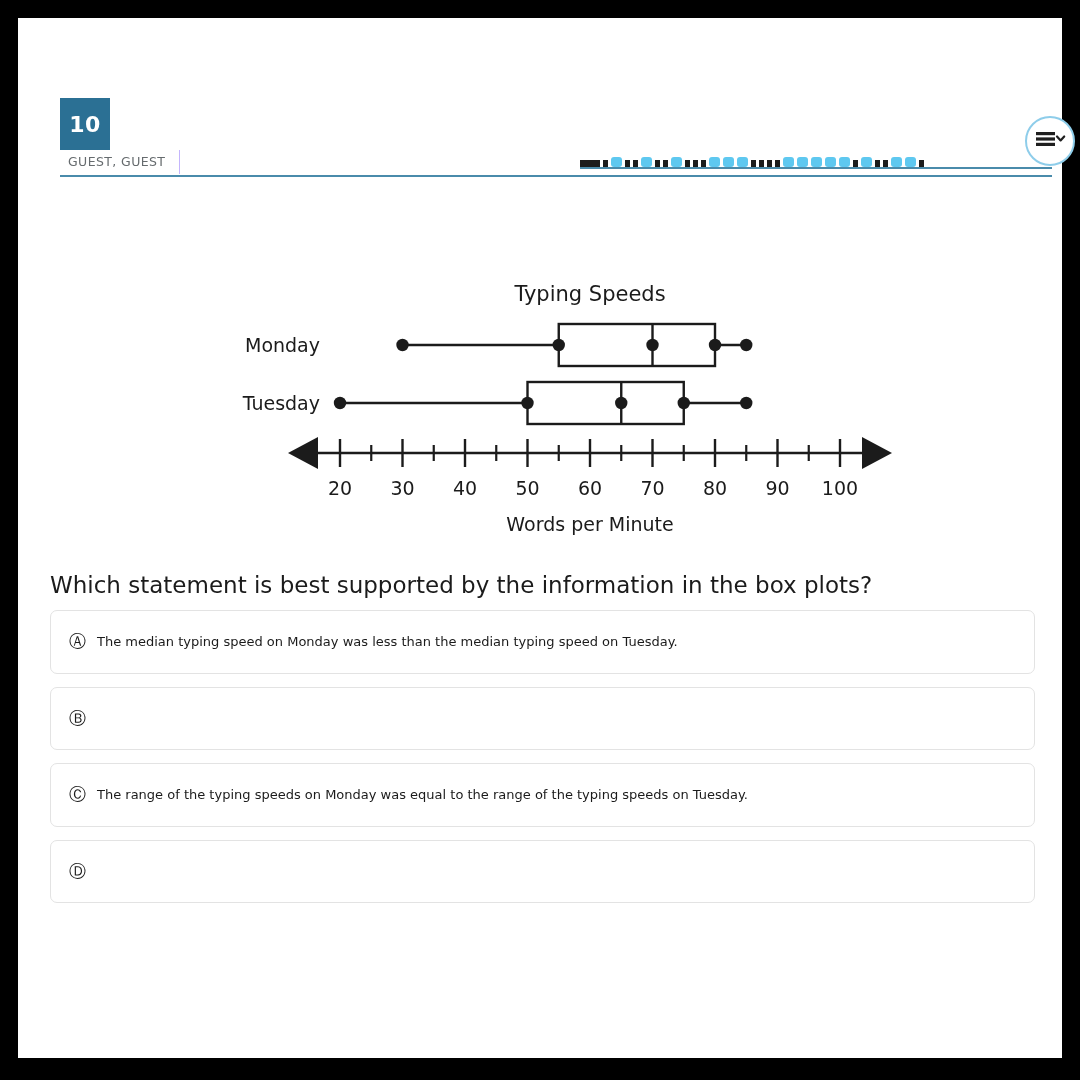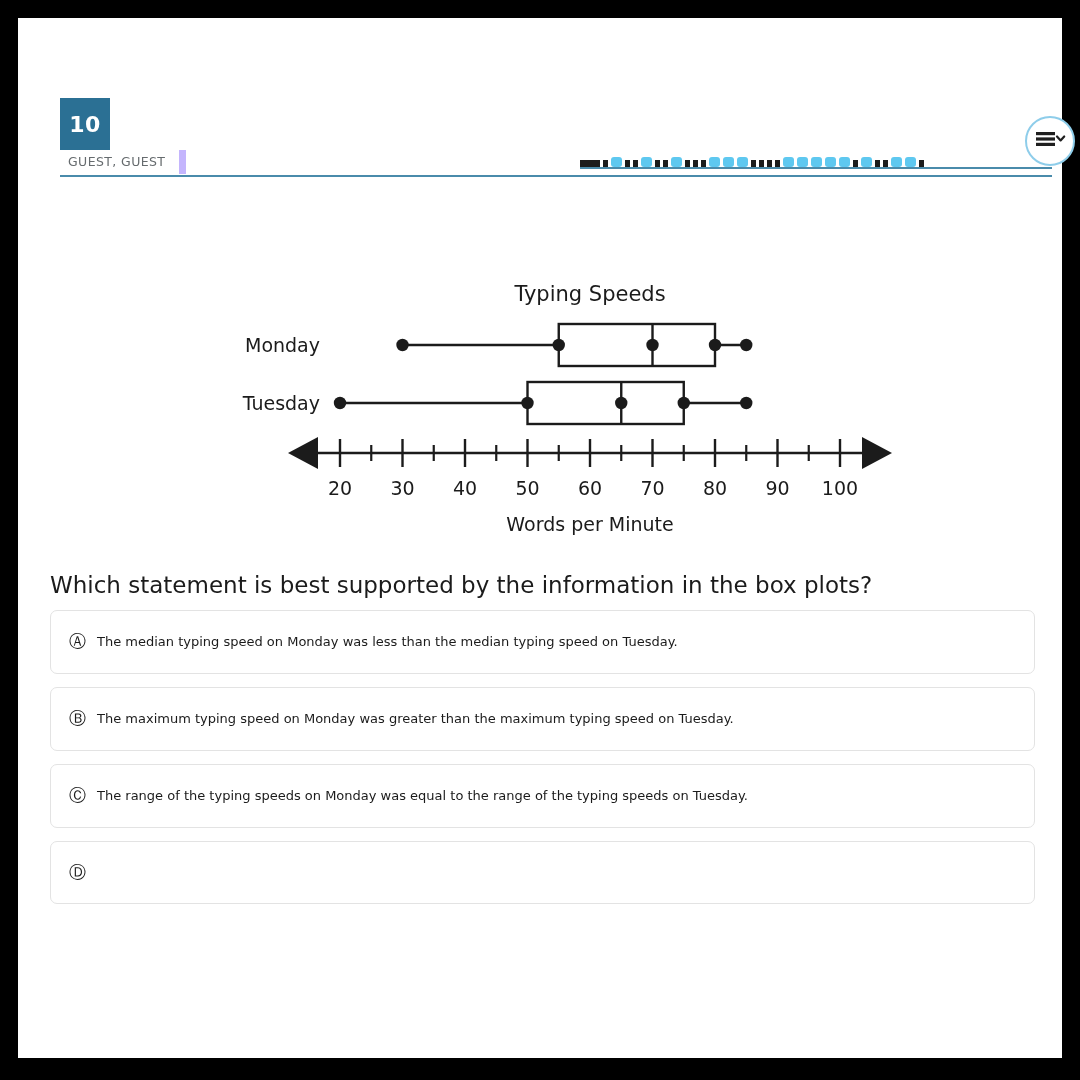--- a/index.html
+++ b/index.html
@@ -43,21 +43,21 @@
     left: 26px; top: 132px;
     height: 24px;
     display: flex;
     align-items: center;
   }
   #guest-label {
     font-size: 12.5px;
     color: #666b6e;
     letter-spacing: 0.4px;
     padding: 0 14px 0 8px;
-    border-right: 7px solid #c4b5fd;
+    border-right: 1px solid #c4b5fd;
     line-height: 24px;
   }
   #header-rule {
     position: absolute;
     left: 26px; top: 157px;
     width: 992px; height: 2px;
     background: #4a8bab;
   }
 
   
@@ -285,21 +285,20 @@
 
   <div id="prompt">Which statement is best supported by the information in the box plots?</div>
 
   <div id="choices">
       <div class="choice">
         <span class="choice-letter">Ⓐ</span>
         <span class="choice-text">The median typing speed on Monday was less than the median typing speed on Tuesday.</span>
       </div>
       <div class="choice">
         <span class="choice-letter">Ⓑ</span>
-        <span class="choice-text">The maximum typing speed on Monday was greater than the maximum typing speed on Tuesday.</span>
       </div>
       <div class="choice">
         <span class="choice-letter">Ⓒ</span>
         <span class="choice-text">The range of the typing speeds on Monday was equal to the range of the typing speeds on Tuesday.</span>
       </div>
       <div class="choice">
         <span class="choice-letter">Ⓓ</span>
       </div>
     </div>
 

